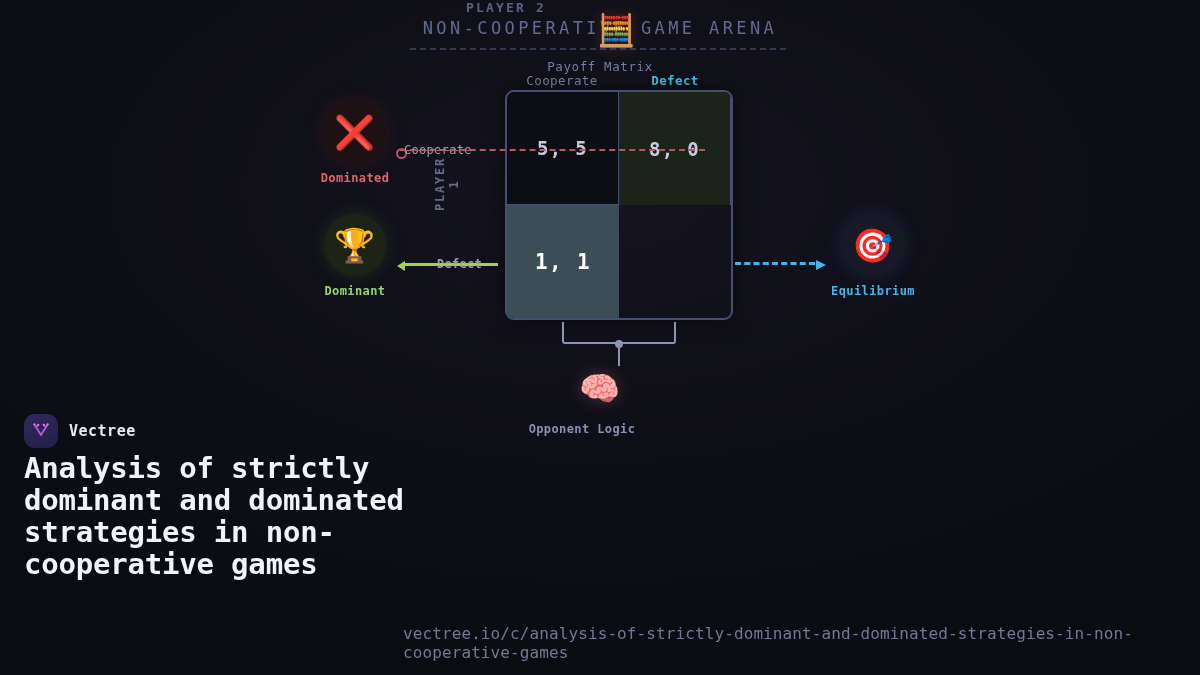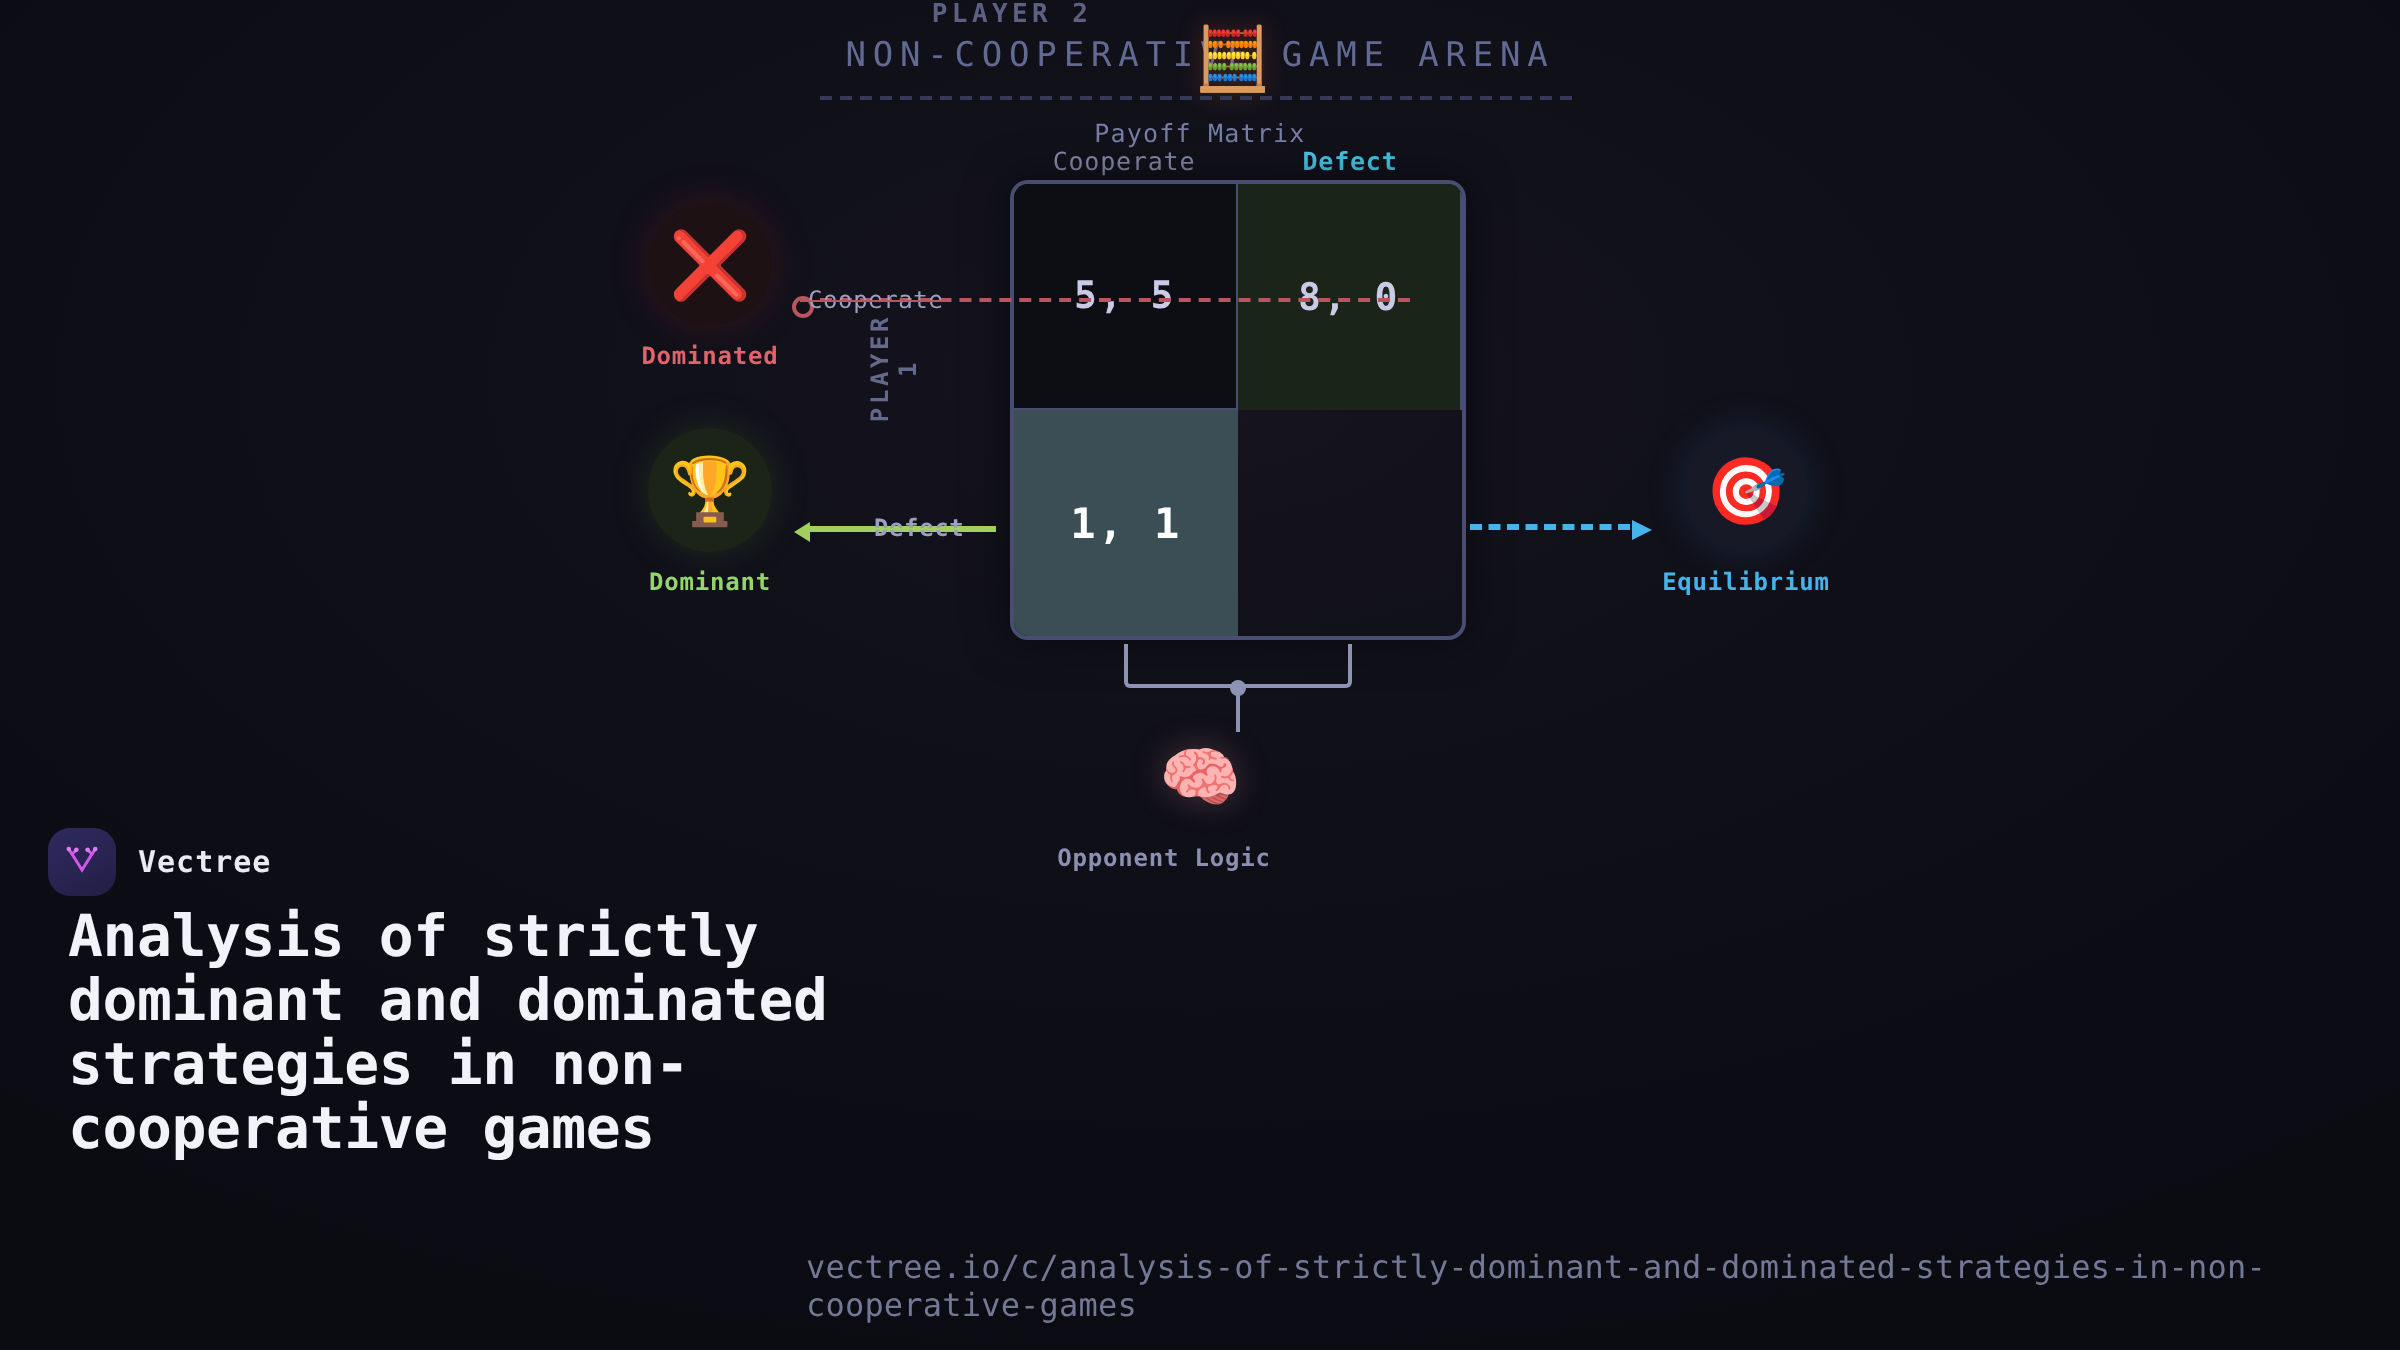--- a/index.html
+++ b/index.html
@@ -175,21 +175,21 @@
   }
   #brand-logo {
     width:34px; height:34px; border-radius:11px;
     background:linear-gradient(150deg,#302a5e 0%,#221e46 100%);
     display:flex; align-items:center; justify-content:center;
   }
   #brand-name {
     font-size:15px; font-weight:700; color:#e9eaf4; letter-spacing:.5px;
   }
   #headline {
-    position:absolute; left:34px; top:452px; width:400px;
+    position:absolute; left:24px; top:452px; width:400px;
     font-size:29px; line-height:32px; font-weight:700;
     color:#f2f3f9; letter-spacing:-0.2px;
   }
   #footer-url {
     position:absolute; left:403px; top:624px;
     font-size:16px; color:#737896; letter-spacing:.1px;
   }
 </style>
 </head>
 <body>

